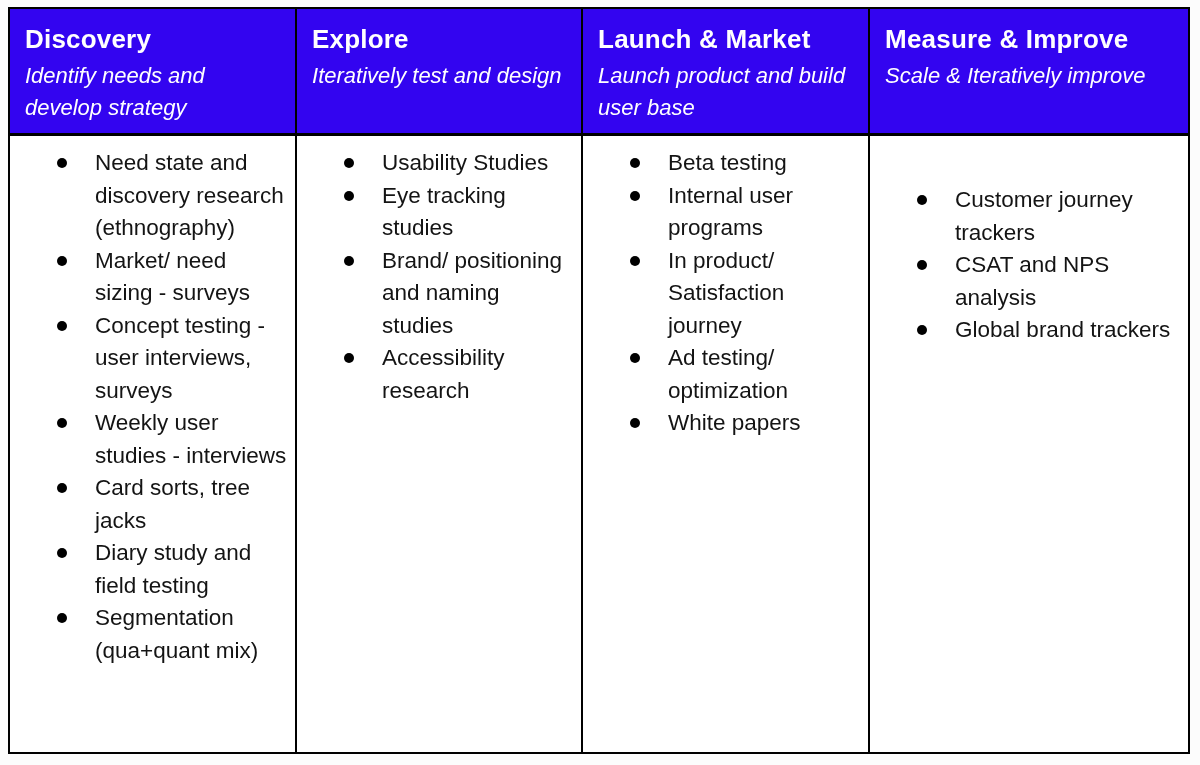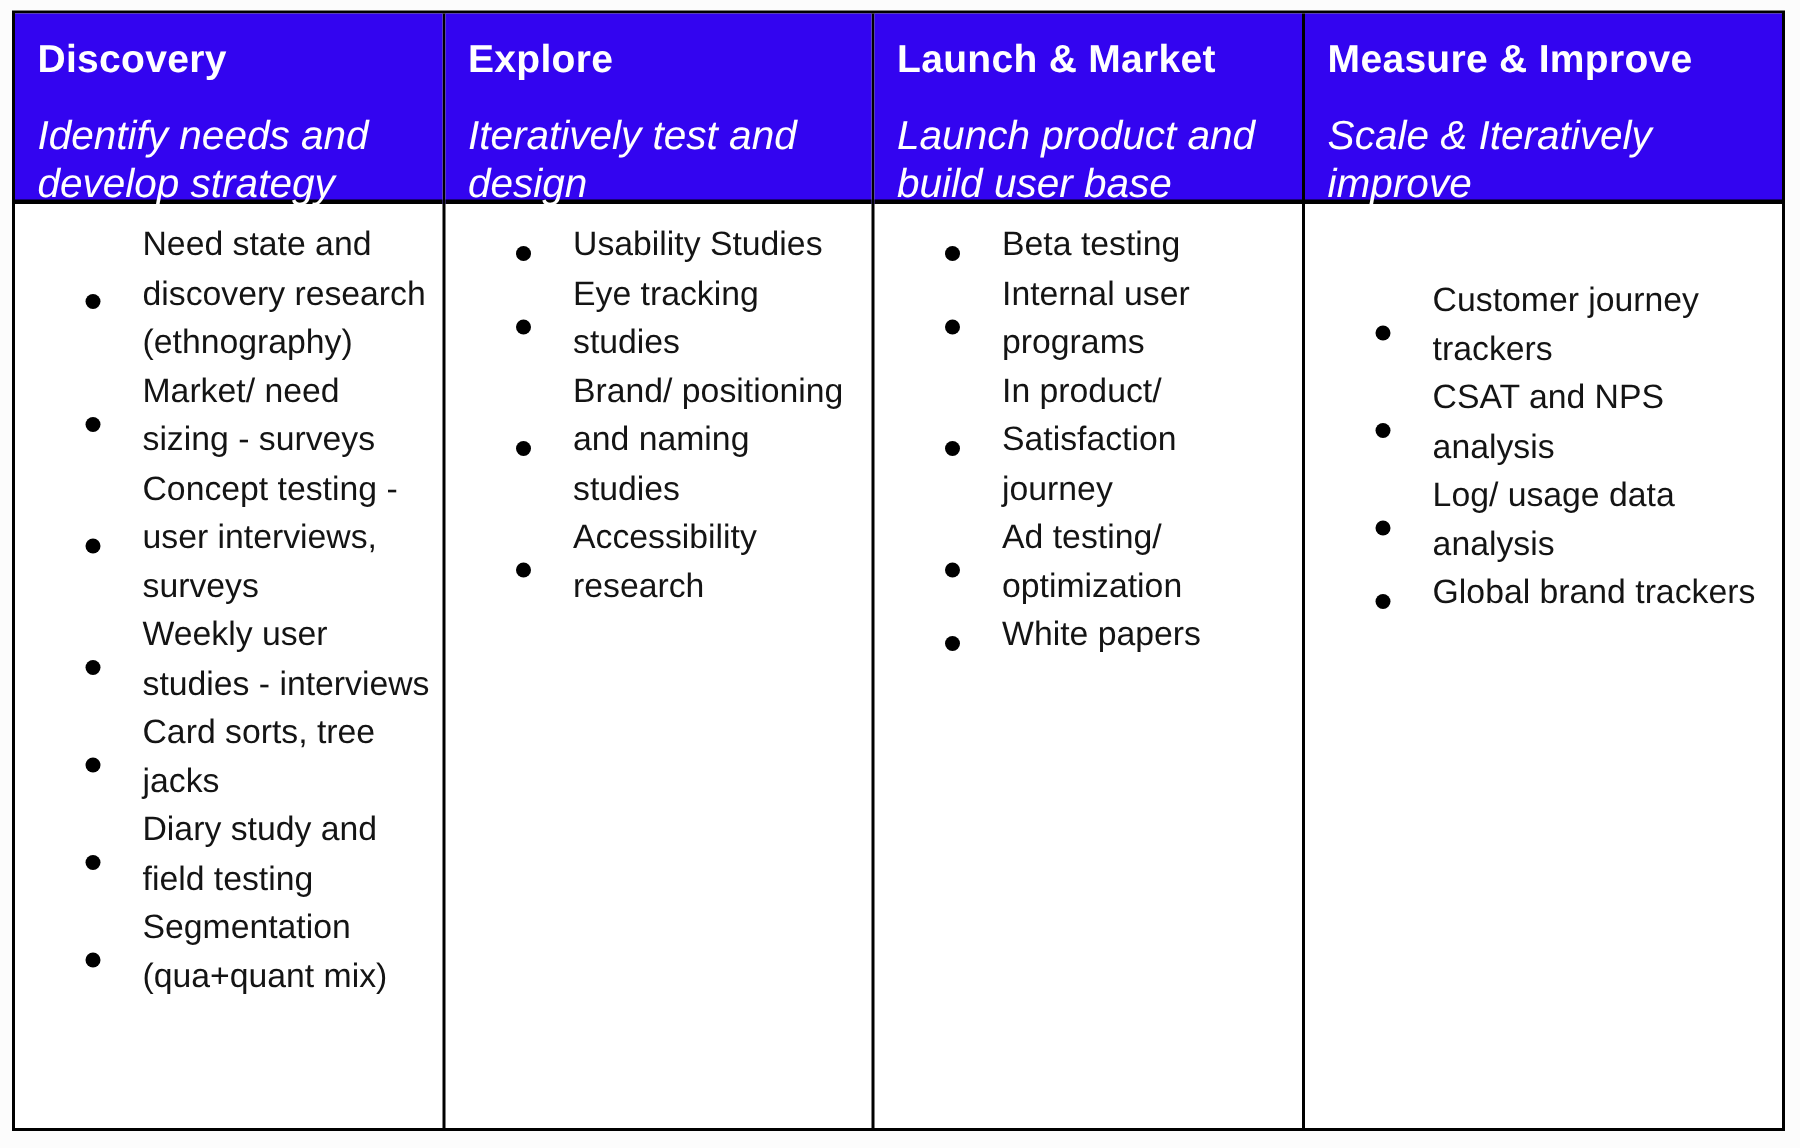--- a/index.html
+++ b/index.html
@@ -43,38 +43,38 @@
     background: var(--header-bg);
     border-bottom: 3px solid var(--border);
     color: var(--header-text);
     padding: 15px 12px 0 15px;
   }
   .col-title {
     font-size: 26px;
     font-weight: bold;
     line-height: 1.2;
     letter-spacing: 0.2px;
-    margin-bottom: 19px;
+    margin-bottom: 5px;
   }
   .col-subtitle {
     font-style: italic;
-    font-size: 27px;
+    font-size: 22px;
     line-height: 32px;
   }
   .col-body {
     flex: 1;
     padding: 11px 6px 0 0;
     color: var(--body-text);
   }
   ul.methods {
     list-style: none;
   }
   ul.methods li {
     display: flex;
-    align-items: center;
+    align-items: flex-start;
     font-size: 22.5px;
     line-height: 32.5px;
     padding-left: 47px;
   }
   ul.methods .bullet {
     flex: none;
     width: 10px;
     height: 10px;
     border-radius: 50%;
     background: #000;
@@ -199,24 +199,20 @@
             <li>
               <span class="bullet"></span>
               <span class="li-text">Customer journey trackers</span>
             </li>
             <li>
               <span class="bullet"></span>
               <span class="li-text">CSAT and NPS analysis</span>
             </li>
             <li>
               <span class="bullet"></span>
-              <span class="li-text">Log/ usage data analysis</span>
-            </li>
-            <li>
-              <span class="bullet"></span>
               <span class="li-text">Global brand trackers</span>
             </li>
           </ul>
       </div>
     </div>
 
   </div>
 </div>
 
 </body></html>

